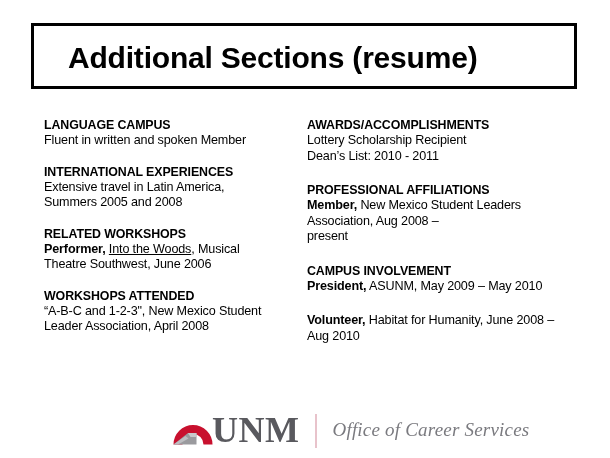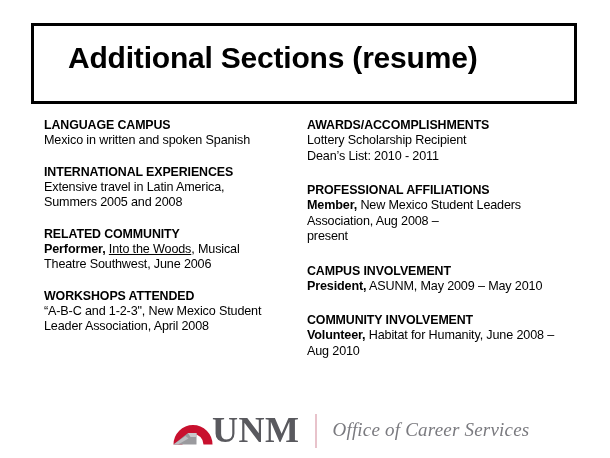--- a/index.html
+++ b/index.html
@@ -16,21 +16,21 @@
     color: #000000;
     -webkit-font-smoothing: antialiased;
   }
 
   
   #title-box {
     position: absolute;
     left: 31px;
     top: 23px;
     width: 546px;
-    height: 81px;
+    height: 66px;
     border: 3px solid #000000;
     box-sizing: border-box;
     background: #ffffff;
   }
   #title-text {
     position: absolute;
     left: 34px;
     top: 13px;
     font-size: 30px;
     font-weight: bold;
@@ -122,29 +122,29 @@
 <body>
 
 <div id="title-box">
   <div id="title-text">Additional Sections (resume)</div>
 </div>
 
 <div id="content">
   <div id="left-column" class="column">
       <div class="section">
         <div class="section-heading">LANGUAGE CAMPUS</div>
-        <div class="section-line"><span>Mexico in written and spoken Spanish</span></div>
+        <div class="section-line"><span>Fluent in written and spoken Member</span></div>
       </div>
       <div class="section">
         <div class="section-heading">INTERNATIONAL EXPERIENCES</div>
         <div class="section-line"><span>Extensive travel in Latin America,</span></div>
         <div class="section-line"><span>Summers 2005 and 2008</span></div>
       </div>
       <div class="section">
-        <div class="section-heading">RELATED COMMUNITY</div>
+        <div class="section-heading">RELATED WORKSHOPS</div>
         <div class="section-line"><span class="lead">Performer,</span> <span class="underline">Into the Woods</span><span>, Musical</span></div>
         <div class="section-line"><span>Theatre Southwest, June 2006</span></div>
       </div>
       <div class="section">
         <div class="section-heading">WORKSHOPS ATTENDED</div>
         <div class="section-line"><span>“A-B-C and 1-2-3", New Mexico Student</span></div>
         <div class="section-line"><span>Leader Association, April 2008</span></div>
       </div>
     </div>
   <div id="right-column" class="column">
@@ -157,21 +157,20 @@
         <div class="section-heading">PROFESSIONAL AFFILIATIONS</div>
         <div class="section-line"><span class="lead">Member,</span> <span> New Mexico Student Leaders</span></div>
         <div class="section-line"><span>Association, Aug 2008 –</span></div>
         <div class="section-line"><span>present</span></div>
       </div>
       <div class="section">
         <div class="section-heading">CAMPUS INVOLVEMENT</div>
         <div class="section-line"><span class="lead">President,</span> <span> ASUNM, May 2009 – May 2010</span></div>
       </div>
       <div class="section">
-        <div class="section-heading">COMMUNITY INVOLVEMENT</div>
         <div class="section-line"><span class="lead">Volunteer,</span> <span> Habitat for Humanity, June 2008 –</span></div>
         <div class="section-line"><span>Aug 2010</span></div>
       </div>
     </div>
 </div>
 
 <div id="footer-logo">
   <svg id="logo-mark" viewBox="0 0 42 40">
 
     <path d="M1.5 33.5 A19.5 19.5 0 0 1 40.5 33.5 L31.5 33.5 A10.5 10.5 0 0 0 10.5 33.5 Z" fill="#c8102e"></path>

